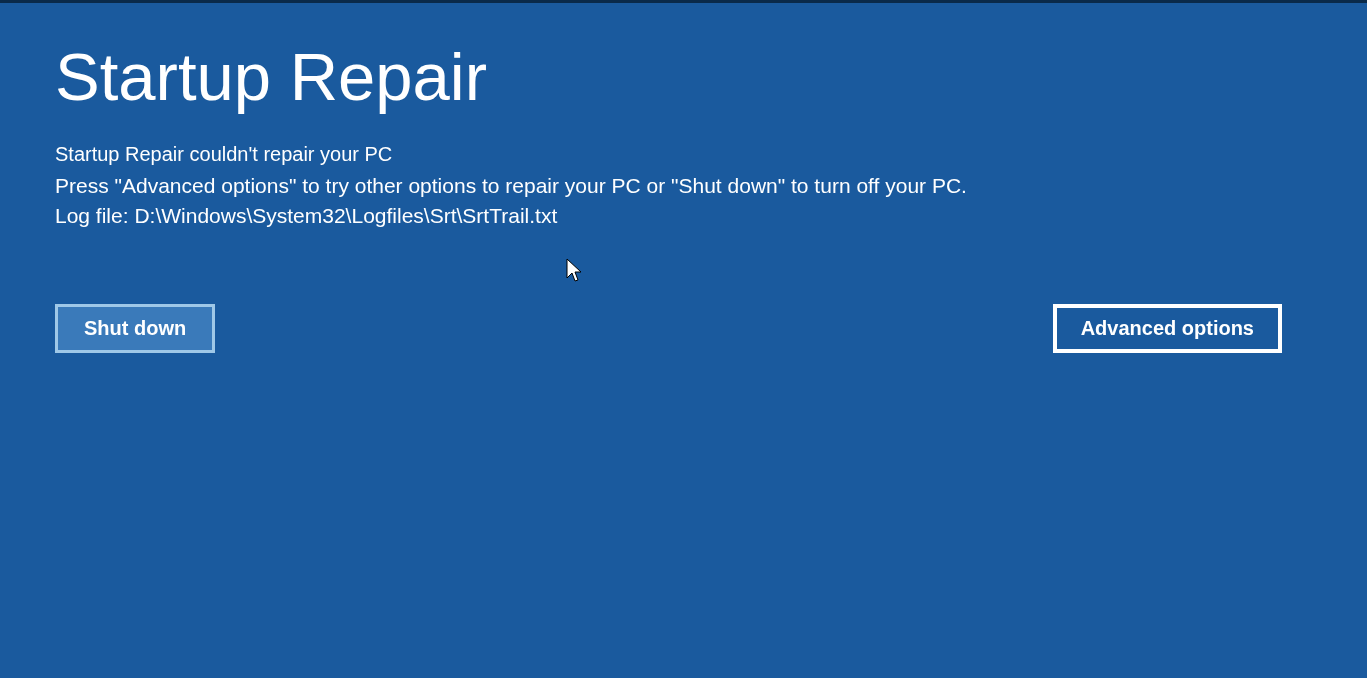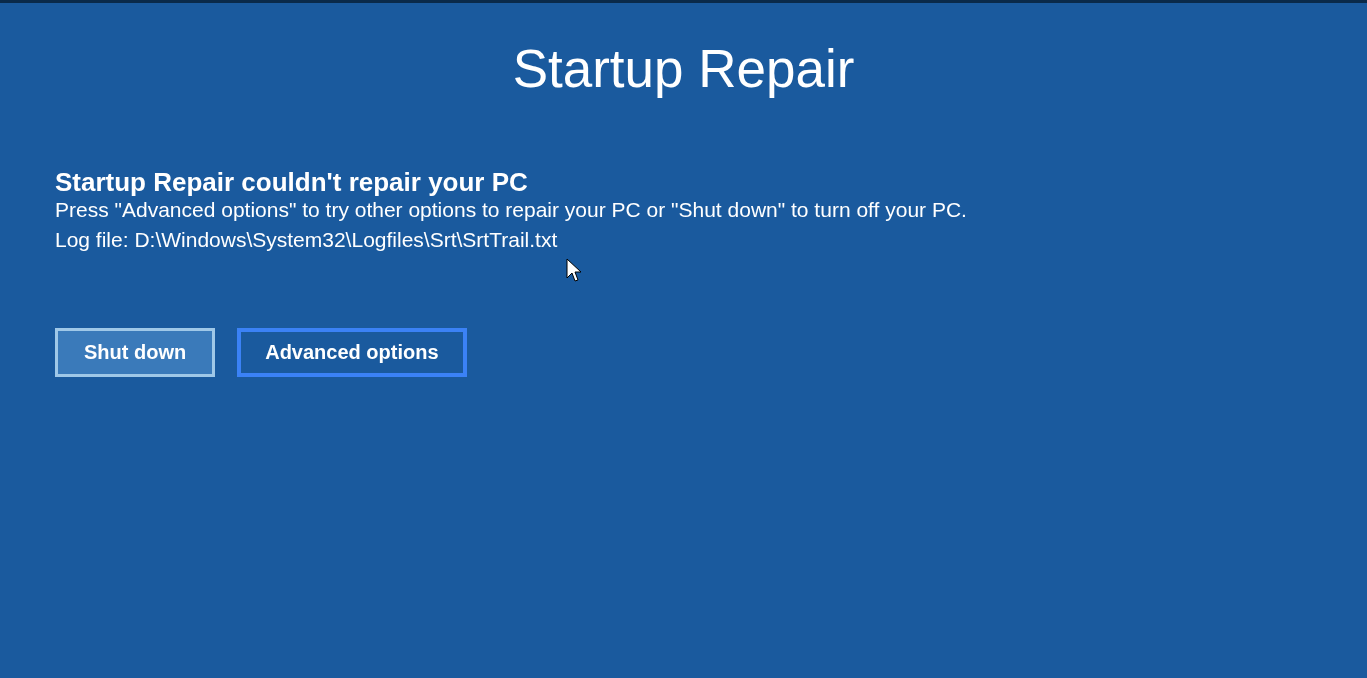--- a/index.html
+++ b/index.html
@@ -18,63 +18,63 @@
     }
     .top-border {
       width: 100%;
       height: 3px;
       background-color: #0a2a4a;
     }
     .content {
       padding: 35px 55px;
     }
     .title {
-      font-size: 53px;
+      font-size: 67px;
       font-weight: 300;
       letter-spacing: 0px;
-      margin-bottom: 68px;
-      text-align: center;
+      margin-bottom: 28px;
     }
     .subtitle {
-      font-size: 26px;
-      font-weight: 700;
+      font-size: 20px;
+      font-weight: 400;
+      margin-bottom: 8px;
     }
     .instruction {
       font-size: 21px;
       font-weight: 300;
       margin-bottom: 6px;
     }
     .logfile {
       font-size: 21px;
       font-weight: 300;
       margin-bottom: 76px;
     }
     .button-row {
       display: flex;
-      justify-content: flex-start;
+      justify-content: space-between;
       gap: 22px;
       padding-right: 30px;
     }
     .btn {
       font-family: "Segoe UI", Arial, sans-serif;
       font-size: 20px;
       font-weight: 600;
       padding: 10px 28px;
       border: 2px solid #ffffff;
       background-color: #1a5a9e;
       color: #ffffff;
       cursor: pointer;
     }
     .btn-shutdown {
       background-color: #3a7aba;
       border: 3px solid #9fc8e8;
       padding: 9px 26px;
     }
     .btn-advanced {
-      border: 4px solid #3b82f6;
+      border: 4px solid #ffffff;
       padding: 9px 24px;
     }
     .cursor {
       position: absolute;
       left: 566px;
       top: 258px;
       pointer-events: none;
     }
   </style>
 </head>

